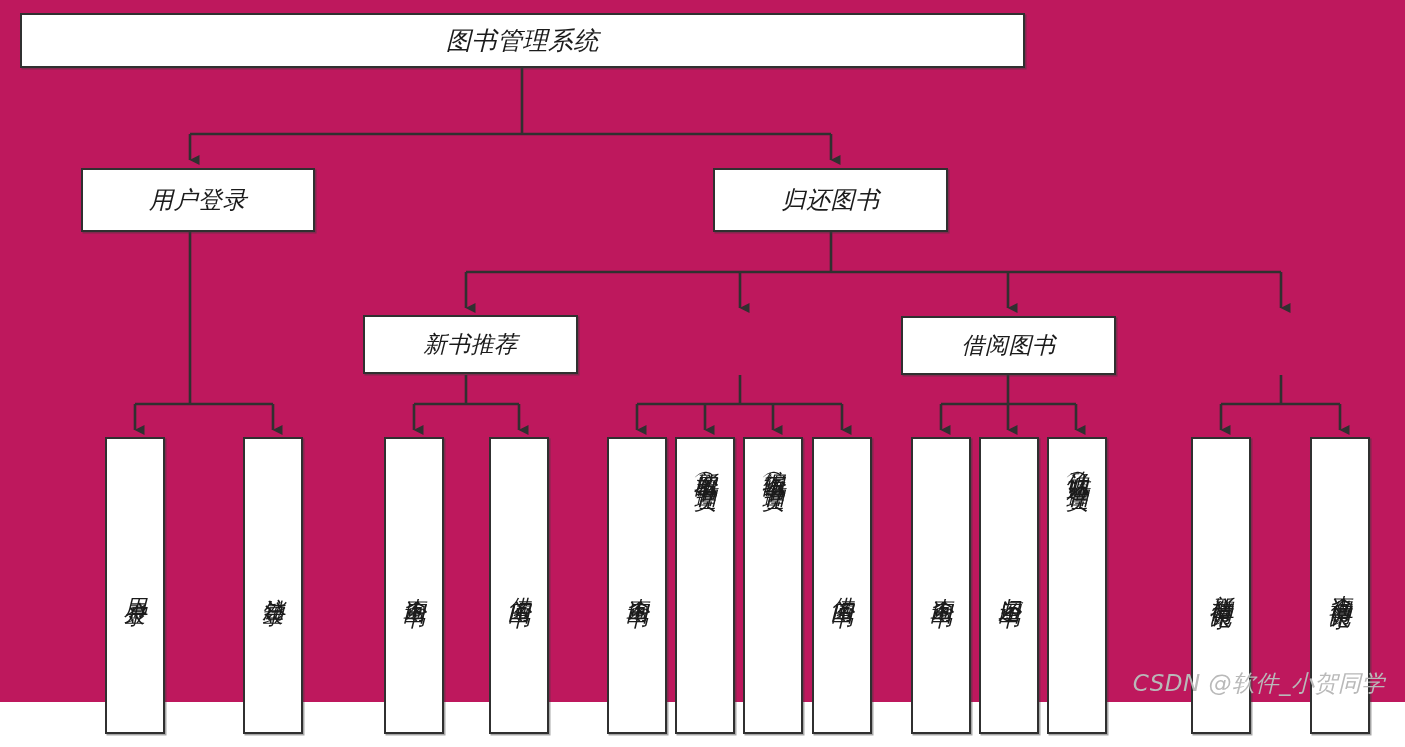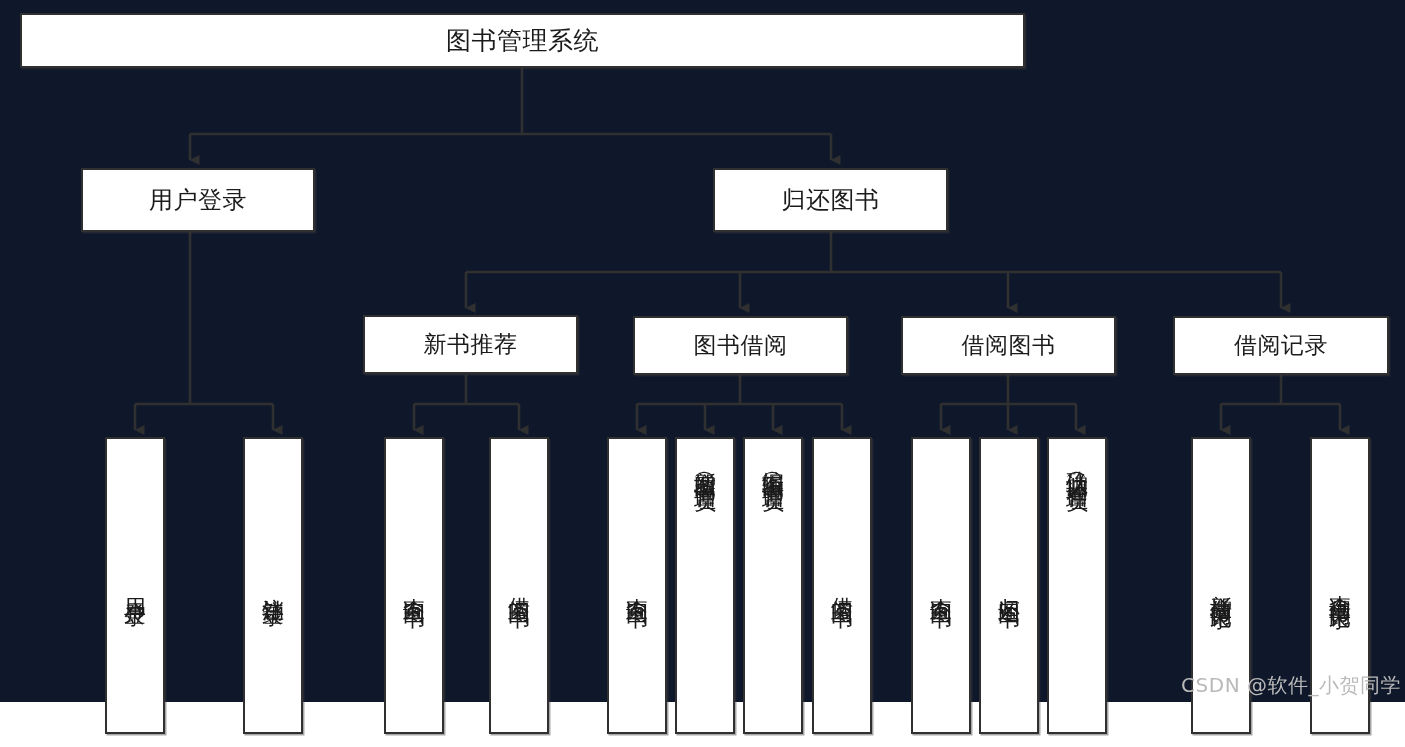--- a/index.html
+++ b/index.html
@@ -10,21 +10,22 @@
   body {
     width: 1405px;
     height: 747px;
     font-family: "DejaVu Sans", "Liberation Sans", sans-serif;
     overflow: hidden;
   }
   #diagram-root {
     position: relative;
     width: 1405px;
     height: 702px;
-    background: #0f172a;
+    background: #be185d;
+    font-style: italic;
   }
   svg.flow-svg {
     position: absolute;
     left: 0;
     top: 0;
     width: 1405px;
     height: 747px;
   }
   .node-box {
     position: absolute;
@@ -58,23 +59,23 @@
   }
   .node-leaf.leaf-tall .node-label {
     padding-top: 0px;
   }
   .node-leaf.leaf-mid {
     align-items: center;
     padding-top: 0;
   }
   .watermark {
     position: absolute;
-    right: 4px;
+    right: 20px;
     bottom: 3px;
-    font-size: 20px;
+    font-size: 23px;
     color: #b9b9b9;
     white-space: nowrap;
     letter-spacing: 0.5px;
     font-family: "DejaVu Sans", "Liberation Sans", sans-serif;
     margin-top: 44px;
   }
 </style>
 </head>
 <body>
 
@@ -149,29 +150,23 @@
   <div class="node-box node-l2" style="left:81px; top:168px; width:234px; height:64px;">
     <span class="node-label">用户登录</span>
   </div>
   <div class="node-box node-l2" style="left:713px; top:168px; width:235px; height:64px;">
     <span class="node-label">归还图书</span>
   </div>
 
   <div class="node-box node-l3" style="left:363px; top:315px; width:215px; height:59px;">
     <span class="node-label">新书推荐</span>
   </div>
-  <div class="node-box node-l3" style="left:633px; top:316px; width:215px; height:59px;">
-    <span class="node-label">图书借阅</span>
-  </div>
   <div class="node-box node-l3" style="left:901px; top:316px; width:215px; height:59px;">
     <span class="node-label">借阅图书</span>
   </div>
-  <div class="node-box node-l3" style="left:1173px; top:316px; width:216px; height:59px;">
-    <span class="node-label">借阅记录</span>
-  </div>
 
   <div class="node-box node-leaf leaf-mid" style="left:105px; top:437px; width:60px; height:297px;">
     <span class="node-label">用户登录</span>
   </div>
   <div class="node-box node-leaf leaf-mid" style="left:243px; top:437px; width:60px; height:297px;">
     <span class="node-label">注销登录</span>
   </div>
 
   <div class="node-box node-leaf leaf-mid" style="left:384px; top:437px; width:60px; height:297px;">
     <span class="node-label">查询图书</span>

